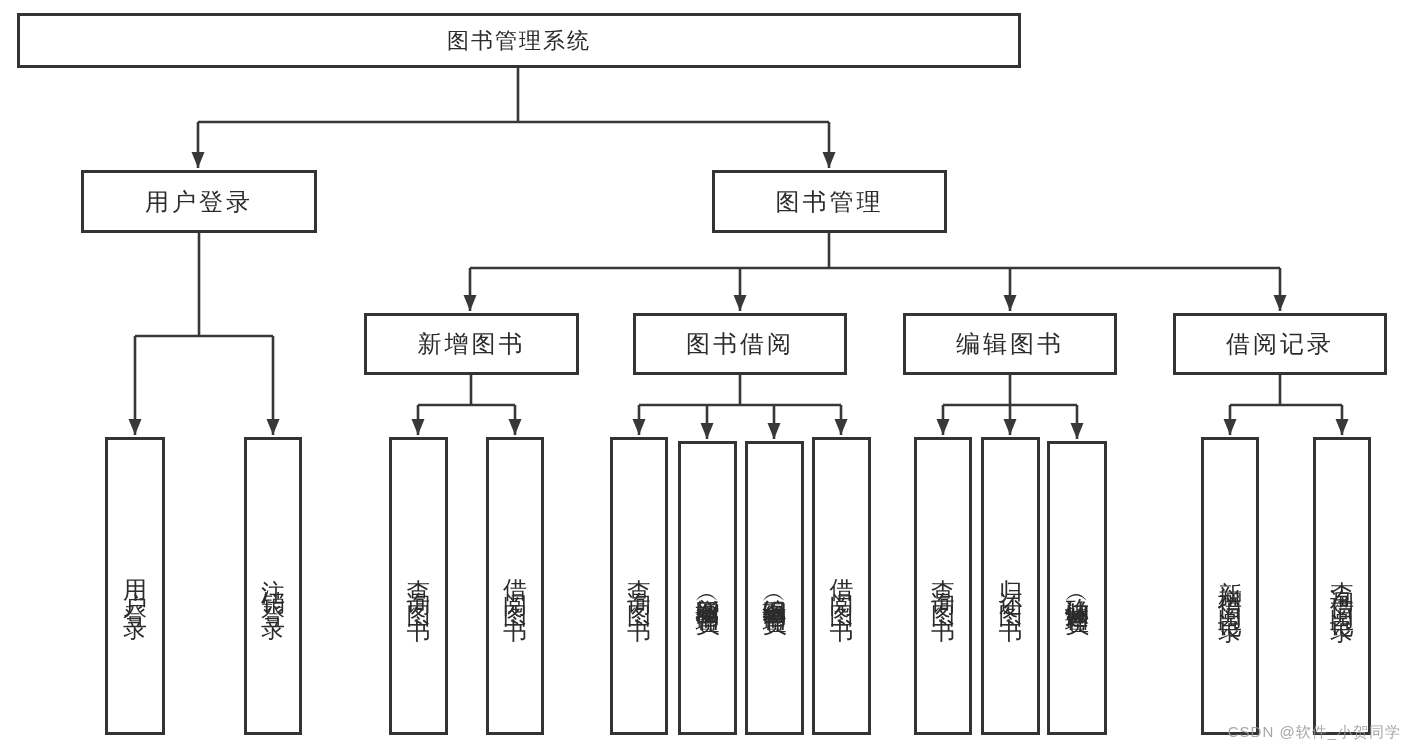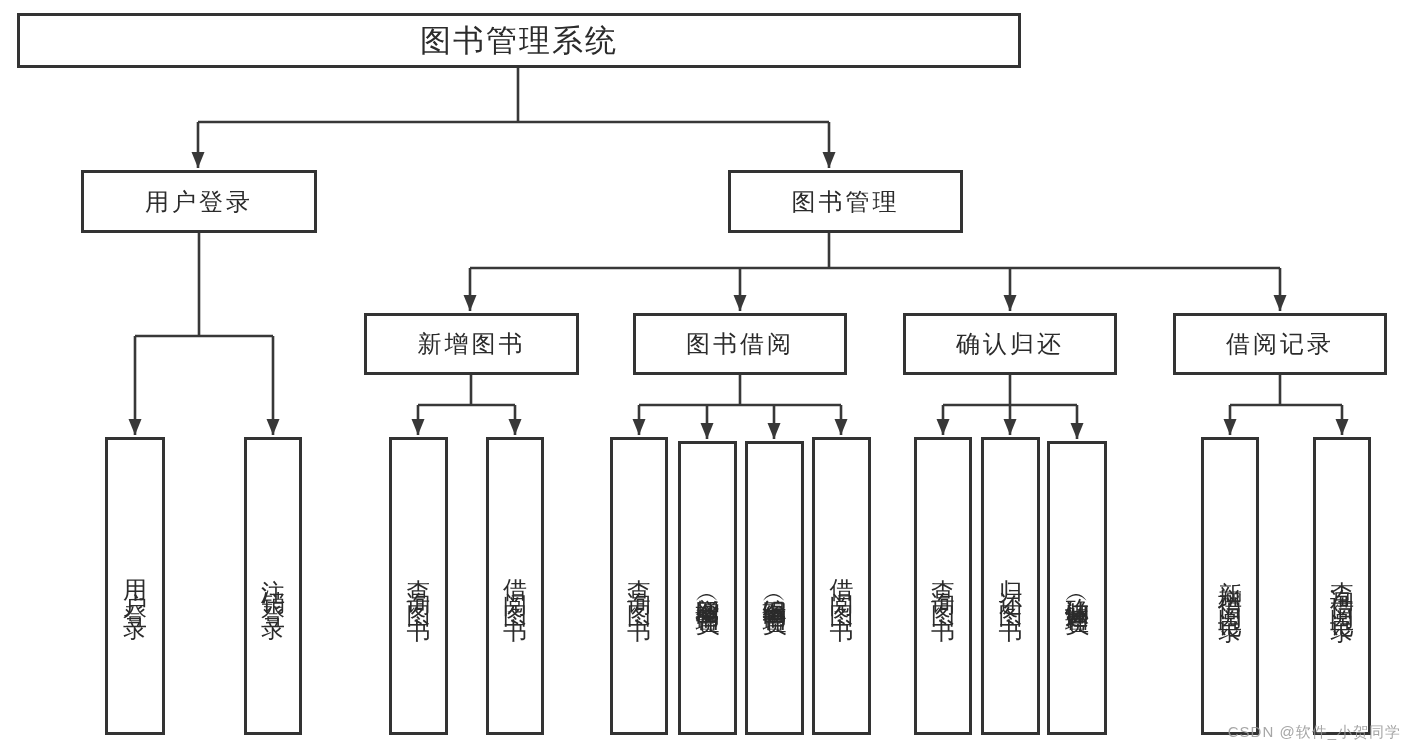--- a/index.html
+++ b/index.html
@@ -24,21 +24,21 @@
   .node{
     position:absolute;
     background:var(--box-fill);
     border:3px solid var(--border-color);
     color:var(--text-color);
     display:flex;align-items:center;justify-content:center;
     text-align:center;
     z-index:2;
   }
   .node.h-node{font-size:24px;letter-spacing:3px;}
-  .node.title-node{font-size:31px;letter-spacing:2px;align-items:center;}
+  .node.title-node{font-size:22px;letter-spacing:2px;align-items:center;}
   .node.v-node{font-size:24px;}
   .v-text{
     writing-mode:vertical-rl;
     text-orientation:mixed;
     line-height:1;
     white-space:nowrap;
   }
   .watermark{
     position:absolute;
     right:4px;bottom:5px;
@@ -102,32 +102,32 @@
     <path class="c-line" d="M1342,405 V435" marker-end="url(#arrow)"></path>
   </svg>
 
   <div class="node title-node" style="left:17px;top:13px;width:1004px;height:55px;">
     <span>图书管理系统</span>
   </div>
 
   <div class="node h-node" style="left:81px;top:170px;width:236px;height:63px;">
     <span>用户登录</span>
   </div>
-  <div class="node h-node" style="left:712px;top:170px;width:235px;height:63px;margin-left:16px;">
+  <div class="node h-node" style="left:712px;top:170px;width:235px;height:63px;">
     <span>图书管理</span>
   </div>
 
   <div class="node h-node" style="left:364px;top:313px;width:215px;height:62px;">
     <span>新增图书</span>
   </div>
   <div class="node h-node" style="left:633px;top:313px;width:214px;height:62px;">
     <span>图书借阅</span>
   </div>
   <div class="node h-node" style="left:903px;top:313px;width:214px;height:62px;">
-    <span>确认归还</span>
+    <span>编辑图书</span>
   </div>
   <div class="node h-node" style="left:1173px;top:313px;width:214px;height:62px;">
     <span>借阅记录</span>
   </div>
 
   <div class="node v-node" style="left:105px;top:437px;width:60px;height:298px;">
     <span class="v-text" style="letter-spacing: 13px;">用户登录</span>
   </div>
   <div class="node v-node" style="left:244px;top:437px;width:58px;height:298px;">
     <span class="v-text" style="letter-spacing: 13px;">注销登录</span>

